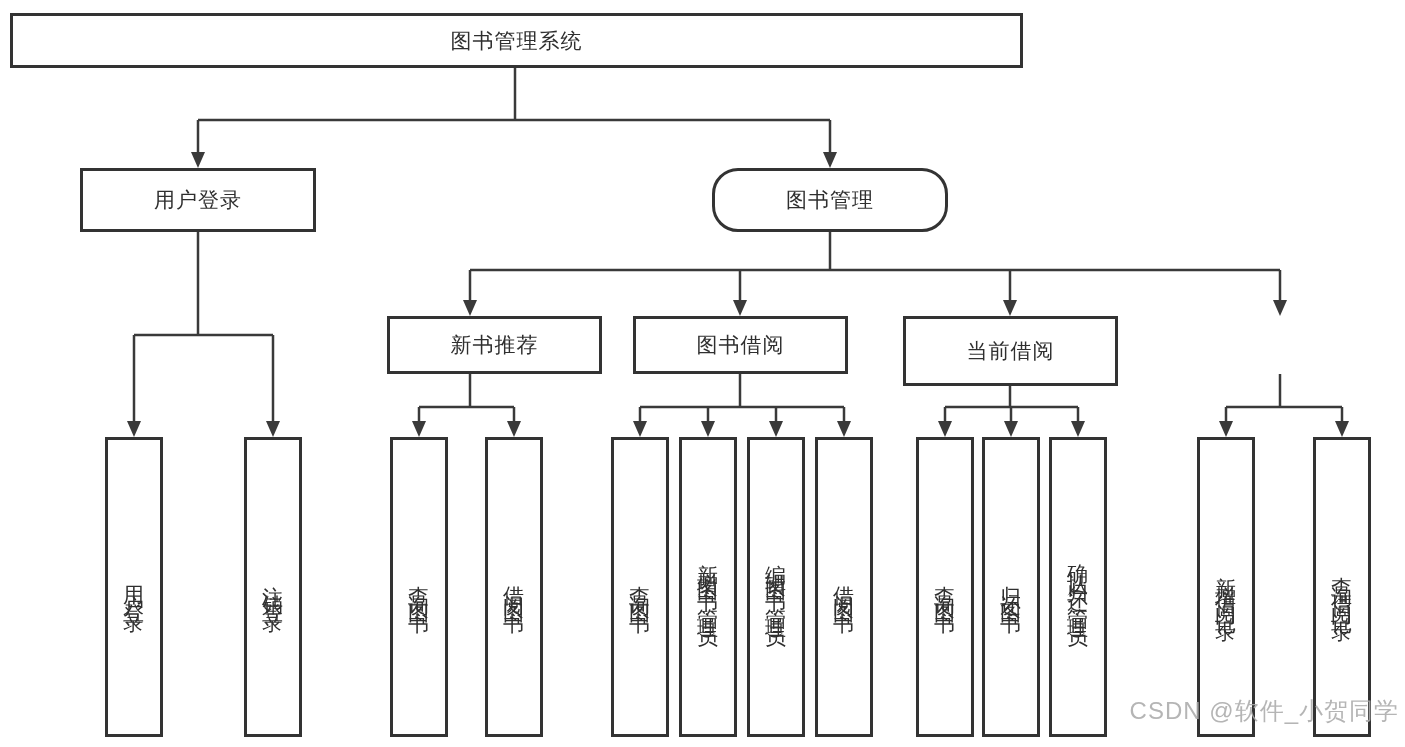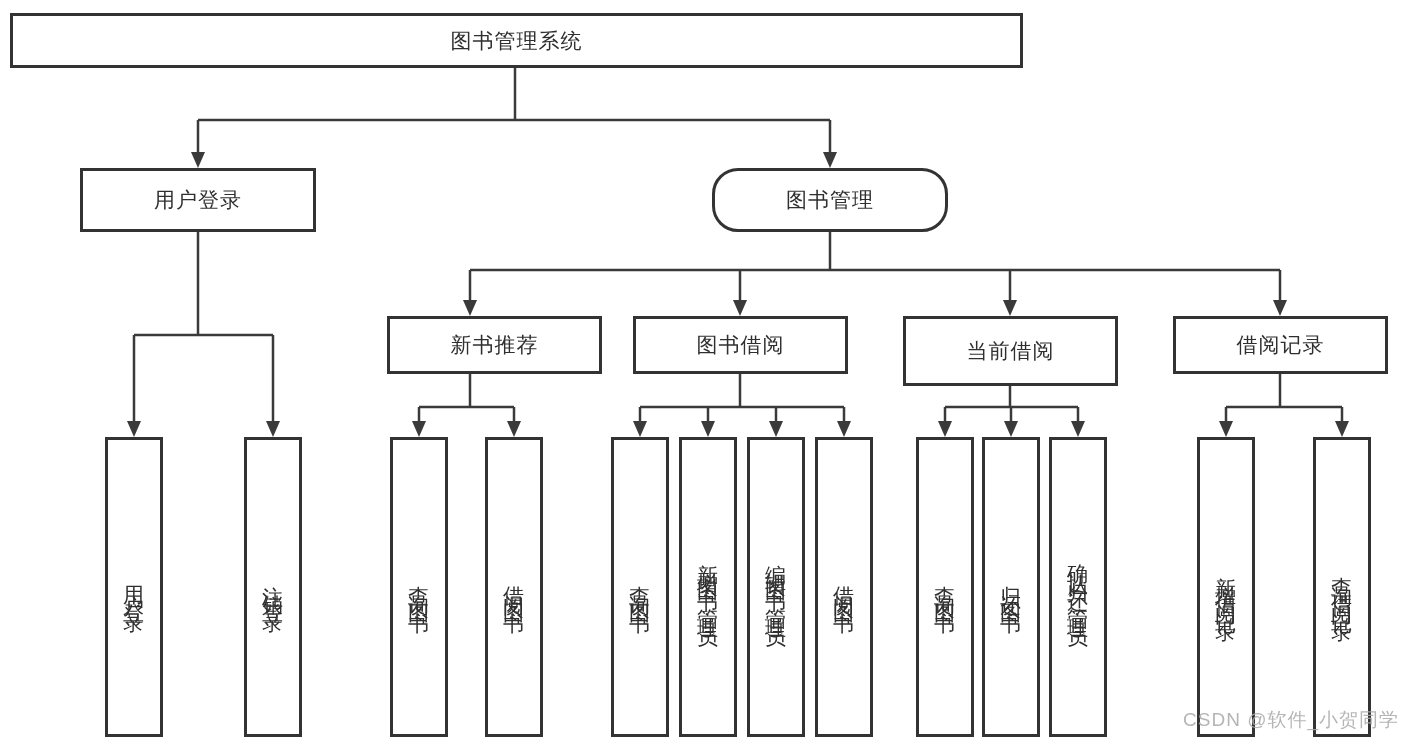--- a/index.html
+++ b/index.html
@@ -57,23 +57,23 @@
   .vtext {
     writing-mode: vertical-rl;
     font-size: 21px;
     letter-spacing: 9px;
     line-height: 1;
     color: var(--text, #2f2f2f);
   }
   .watermark {
     position: absolute;
     right: 6px;
-    bottom: 14px;
+    bottom: 20px;
     z-index: 3;
-    font-size: 19px;
+    font-size: 24px;
     letter-spacing: 1px;
     color: var(--wm, #ababab);
     opacity: 0.88;
     white-space: nowrap;
   }
 </style>
 </head>
 <body>
 
 <div class="stage">
@@ -157,23 +157,20 @@
 
   <div class="node" style="left:363px; top:316px; width:215px; height:58px;margin-left:24px;">
     <span class="hlabel">新书推荐</span>
   </div>
   <div class="node" style="left:633px; top:316px; width:215px; height:58px;">
     <span class="hlabel">图书借阅</span>
   </div>
   <div class="node" style="left:903px; top:316px; width:215px; height:70px;">
     <span class="hlabel">当前借阅</span>
   </div>
-  <div class="node" style="left:1173px; top:316px; width:215px; height:58px;">
-    <span class="hlabel">借阅记录</span>
-  </div>
 
   <div class="node leaf" style="left:105px;">
     <span class="vtext">用户登录</span>
   </div>
   <div class="node leaf" style="left:244px;">
     <span class="vtext">注销登录</span>
   </div>
 
   <div class="node leaf" style="left:390px;">
     <span class="vtext">查询图书</span>

